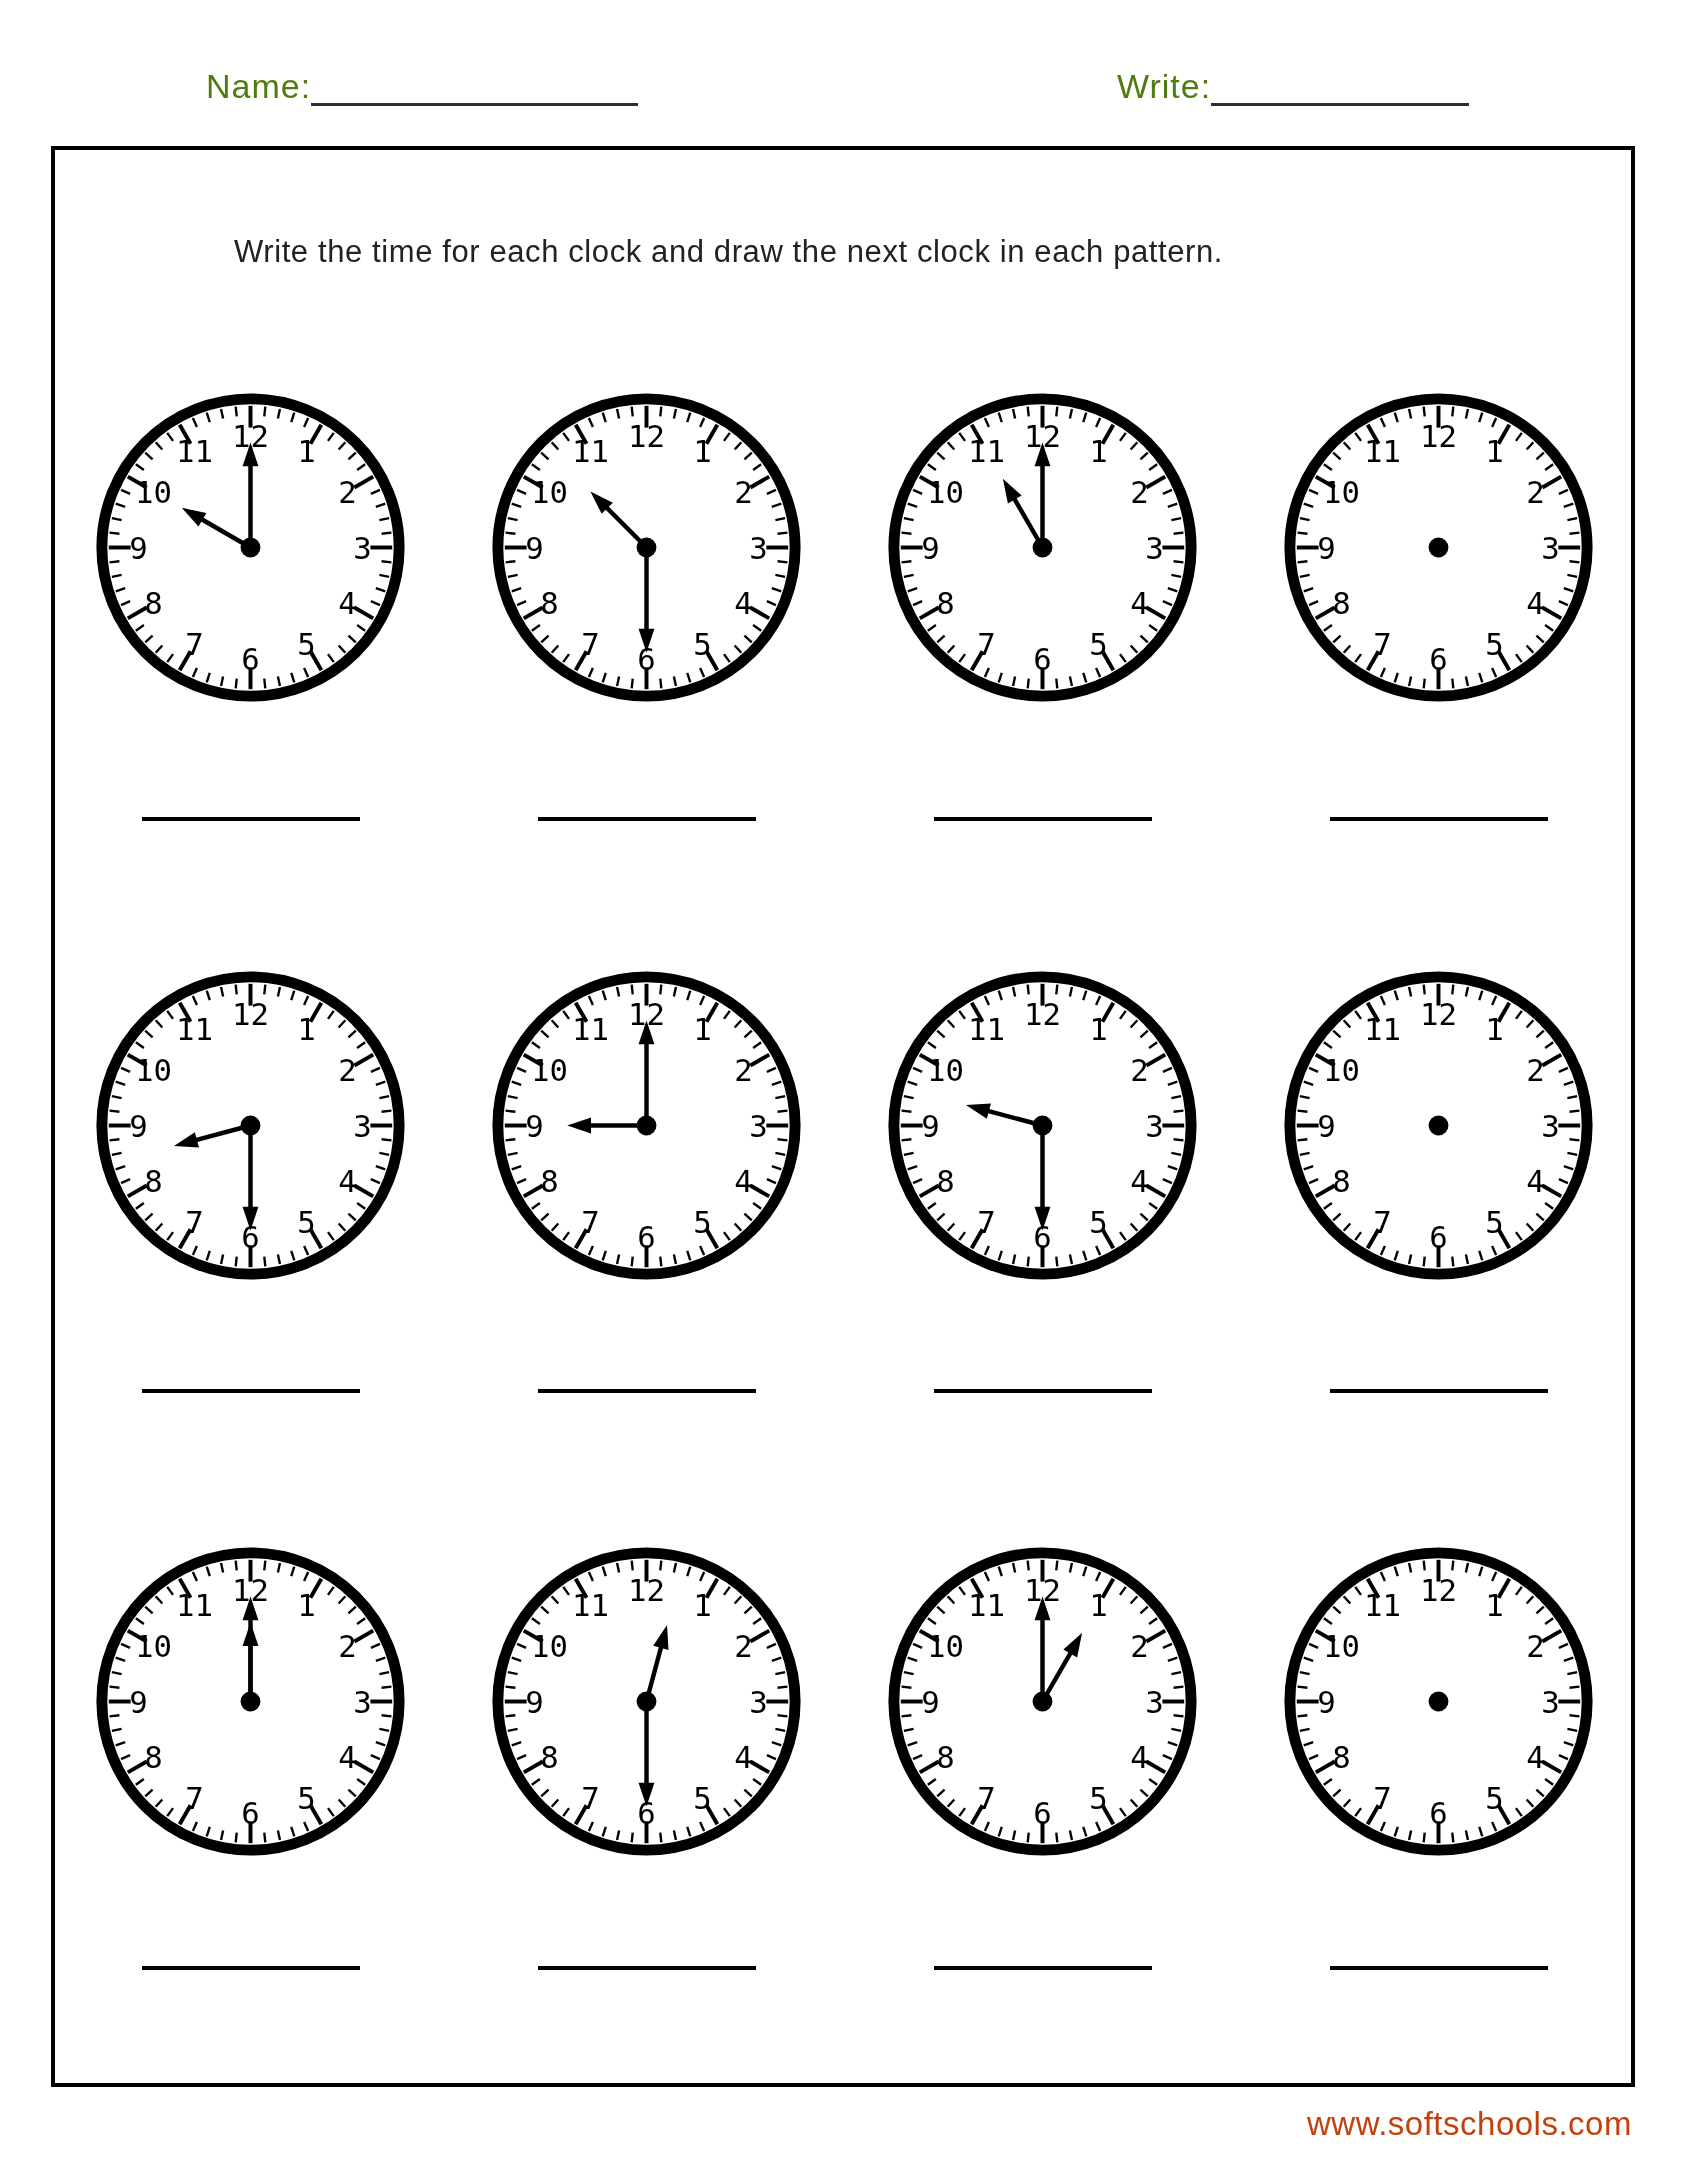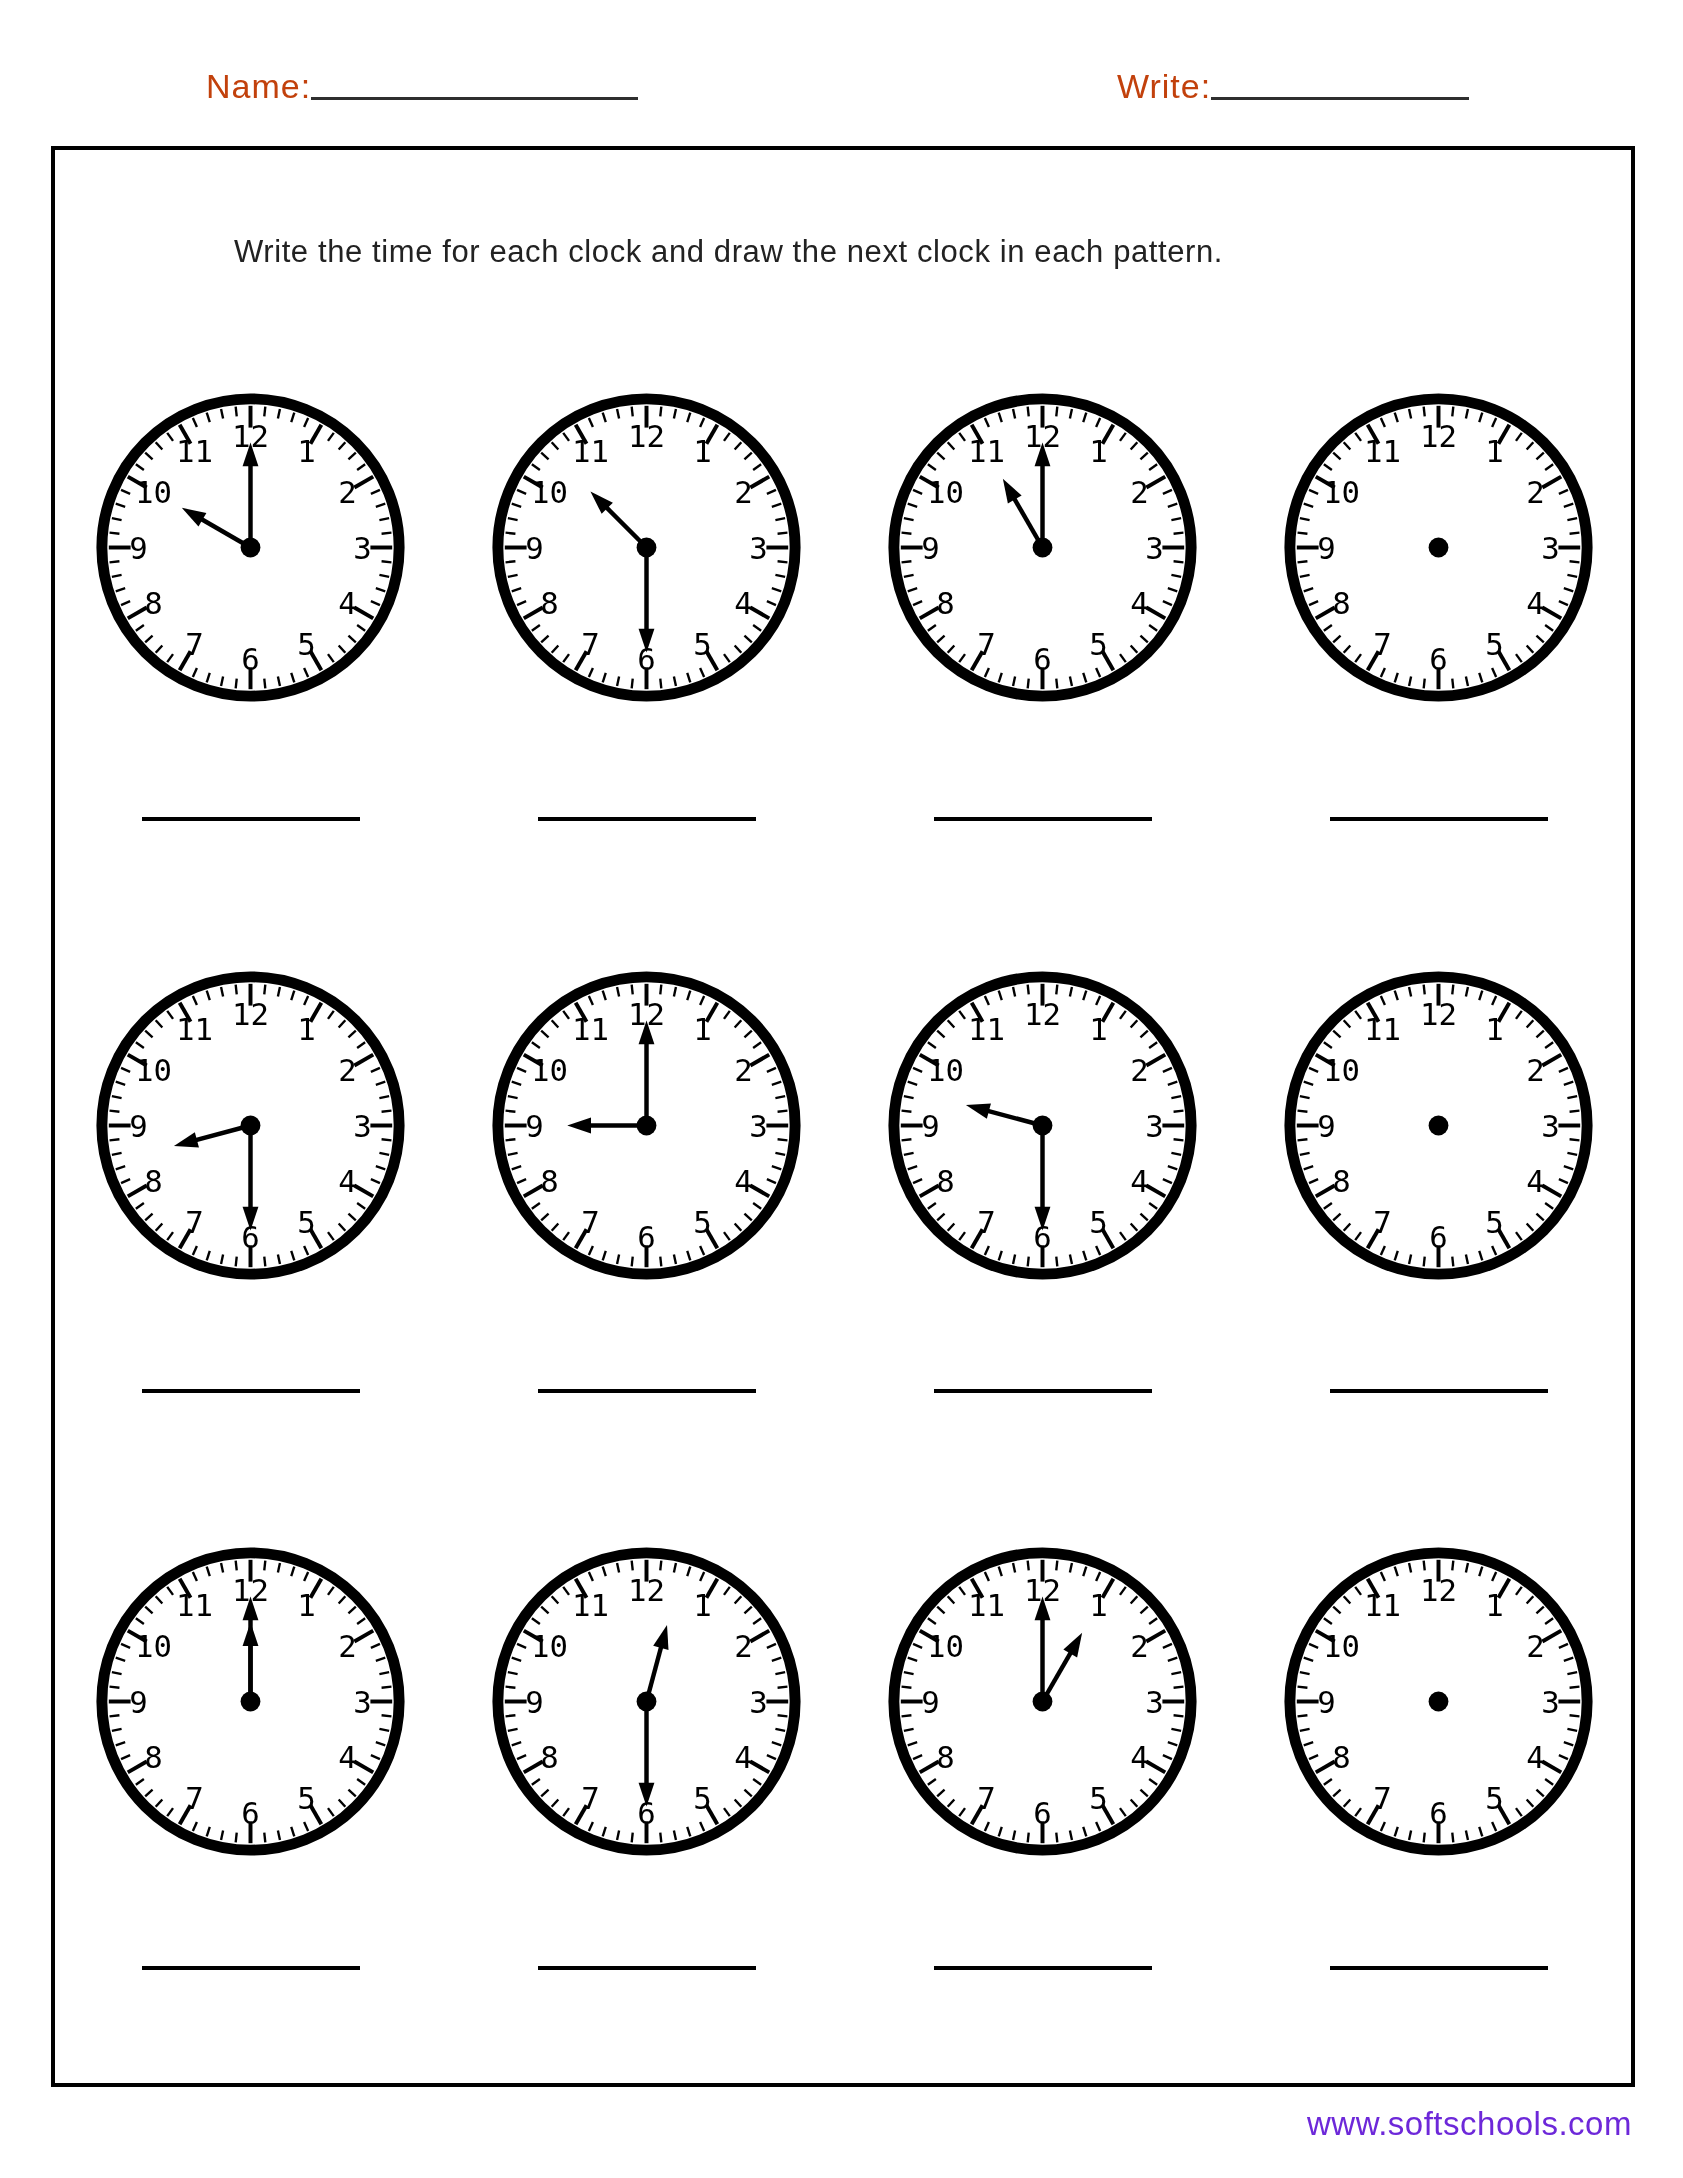--- a/index.html
+++ b/index.html
@@ -4,37 +4,37 @@
 <style>
   html,body{margin:0;padding:0;}
   body{
     width:1683px;height:2178px;
     background:#ffffff;
     font-family:"Liberation Sans", sans-serif;
     color:#1c1c1c;
     position:relative;
     overflow:hidden;
   }
-  .hdr-field{position:absolute;display:flex;font-size:34px;letter-spacing:1px;color:#c2410c;}
+  .hdr-field{position:absolute;display:flex;align-items:flex-end;font-size:34px;letter-spacing:1px;color:#4d7c0f;}
   .hdr-underline{display:inline-block;border-bottom:3px solid #2f2f2f;height:30px;}
   #name-underline{width:327px;}
   #date-underline{width:258px;}
   .frame{
     position:absolute;left:51px;top:146px;width:1584px;height:1941px;
     border:4px solid #000;box-sizing:border-box;background:#fff;
   }
   .title{
     position:absolute;left:0;top:234px;width:1457px;
     text-align:center;font-size:31px;letter-spacing:0.6px;color:#222;
   }
   .clock{position:absolute;width:327px;height:327px;}
   .ans-line{position:absolute;width:218px;height:4px;background:#000;}
   .footer{
     position:absolute;top:2105px;left:1307px;width:297px;
-    font-size:33px;letter-spacing:0.5px;color:#6d28d9;text-align:left;
+    font-size:33px;letter-spacing:0.5px;color:#c2410c;text-align:left;
   }
   svg text{font-family:"DejaVu Sans Mono", monospace;fill:#000;}
 </style>
 </head>
 <body>
 
 <div class="hdr-field" style="left:206px;top:67px;">
   <span>Name:</span>
     <span id="name-underline" class="hdr-underline"></span>
 </div>

